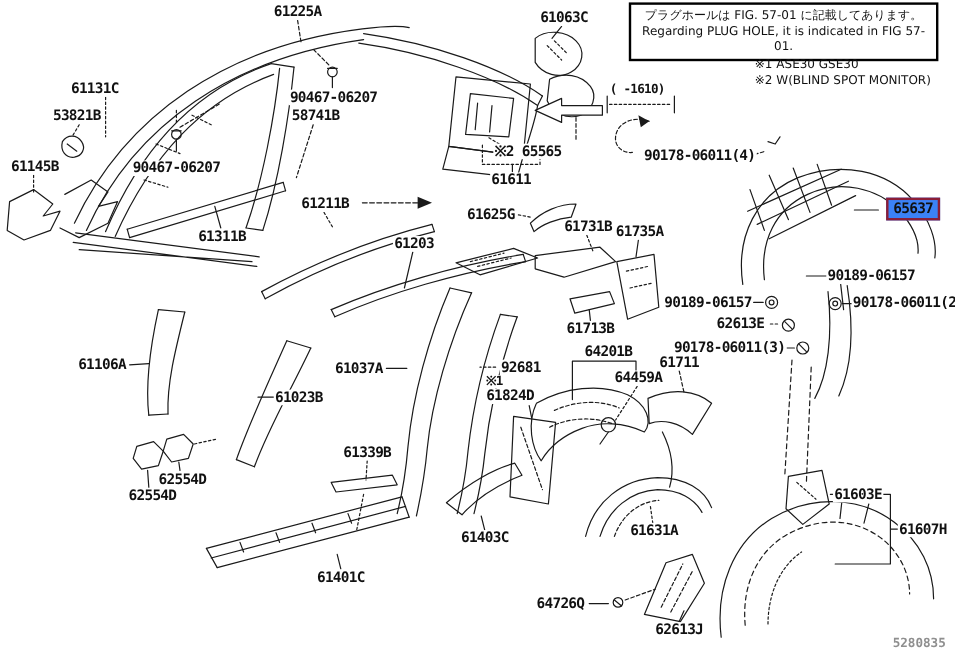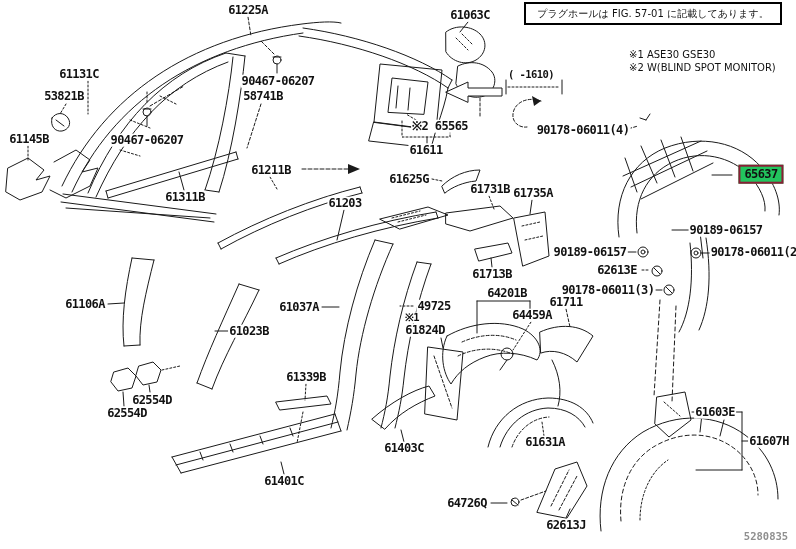--- a/index.html
+++ b/index.html
@@ -8,21 +8,21 @@
     font-family:"Liberation Sans",sans-serif;overflow:hidden;
   }
   #art{position:absolute;left:0;top:0;}
   .part-label{
     position:absolute;transform:translate(-50%,-50%);
     font-family:"DejaVu Sans Mono",monospace;font-weight:bold;
     font-size:12px;letter-spacing:-0.6px;color:#111;
     white-space:nowrap;background:#fff;padding:0 1px;line-height:1.05;
   }
   .part-label.v-boxed{
-    border:2.5px solid #8b1d36;padding:1px 4px;font-size:12px;background:#22c55e;
+    border:2.5px solid #8b1d36;padding:1px 4px;font-size:12px;background:#3b82f6;
   }
   .part-label.v-gray{color:#8f8f8f;font-size:10.5px;letter-spacing:0;}
   .part-label.v-note{font-size:10.5px;}
   #note-box{
     position:absolute;left:524px;top:2px;width:250px;
     border:2px solid #000;background:#fff;text-align:center;
     font-size:10px;line-height:13px;padding:3px 2px;color:#111;
     font-family:"DejaVu Sans",sans-serif;
   }
   #note-box .nb-refer{font-weight:bold;letter-spacing:0.5px;}
@@ -238,20 +238,21 @@
         <path d="M541 101 C527 96 514 103 513 114 C512 122 519 128 527 127" stroke-dasharray="3 2"></path>
         <polygon points="541,101 532,96 534,106" fill="#1a1a1a" stroke="none"></polygon>
       </g>
 
       <path d="M8 168 L28 158 L44 170 L36 180 L50 176 L42 192 L20 200 L6 192 Z"></path>
     </g>
   </svg>
 
   <div id="note-box">
     <div>プラグホールは FIG. 57-01 に記載してあります。</div>
+    <div>Regarding PLUG HOLE, it is indicated in FIG 57-01.</div>
   </div>
 
   <div id="legend">
     <div>※1 ASE30 GSE30</div>
     <div>※2 W(BLIND SPOT MONITOR)</div>
   </div>
 
   <div id="label-layer">
       <div class="part-label" style="left: 248px; top: 10px;">61225A</div>
       <div class="part-label" style="left: 470px; top: 15px;">61063C</div>
@@ -273,21 +274,21 @@
       <div class="part-label" style="left: 533px; top: 193px;">61735A</div>
       <div class="part-label" style="left: 345px; top: 203px;">61203</div>
       <div class="part-label" style="left: 726px; top: 230px;">90189-06157</div>
       <div class="part-label" style="left: 590px; top: 252px;">90189-06157</div>
       <div class="part-label" style="left: 757px; top: 252px;">90178-06011(2)</div>
       <div class="part-label" style="left: 617px; top: 270px;">62613E</div>
       <div class="part-label" style="left: 608px; top: 290px;">90178-06011(3)</div>
       <div class="part-label" style="left: 492px; top: 274px;">61713B</div>
       <div class="part-label" style="left: 85px; top: 304px;">61106A</div>
       <div class="part-label" style="left: 299px; top: 307px;">61037A</div>
-      <div class="part-label" style="left: 434px; top: 306px;">49725</div>
+      <div class="part-label" style="left: 434px; top: 306px;">92681</div>
       <div class="part-label v-note" style="left: 412px; top: 318px;">※1</div>
       <div class="part-label" style="left: 425px; top: 330px;">61824D</div>
       <div class="part-label" style="left: 507px; top: 293px;">64201B</div>
       <div class="part-label" style="left: 532px; top: 315px;">64459A</div>
       <div class="part-label" style="left: 566px; top: 302px;">61711</div>
       <div class="part-label" style="left: 249px; top: 331px;">61023B</div>
       <div class="part-label" style="left: 152px; top: 400px;">62554D</div>
       <div class="part-label" style="left: 127px; top: 413px;">62554D</div>
       <div class="part-label" style="left: 306px; top: 377px;">61339B</div>
       <div class="part-label" style="left: 404px; top: 448px;">61403C</div>

